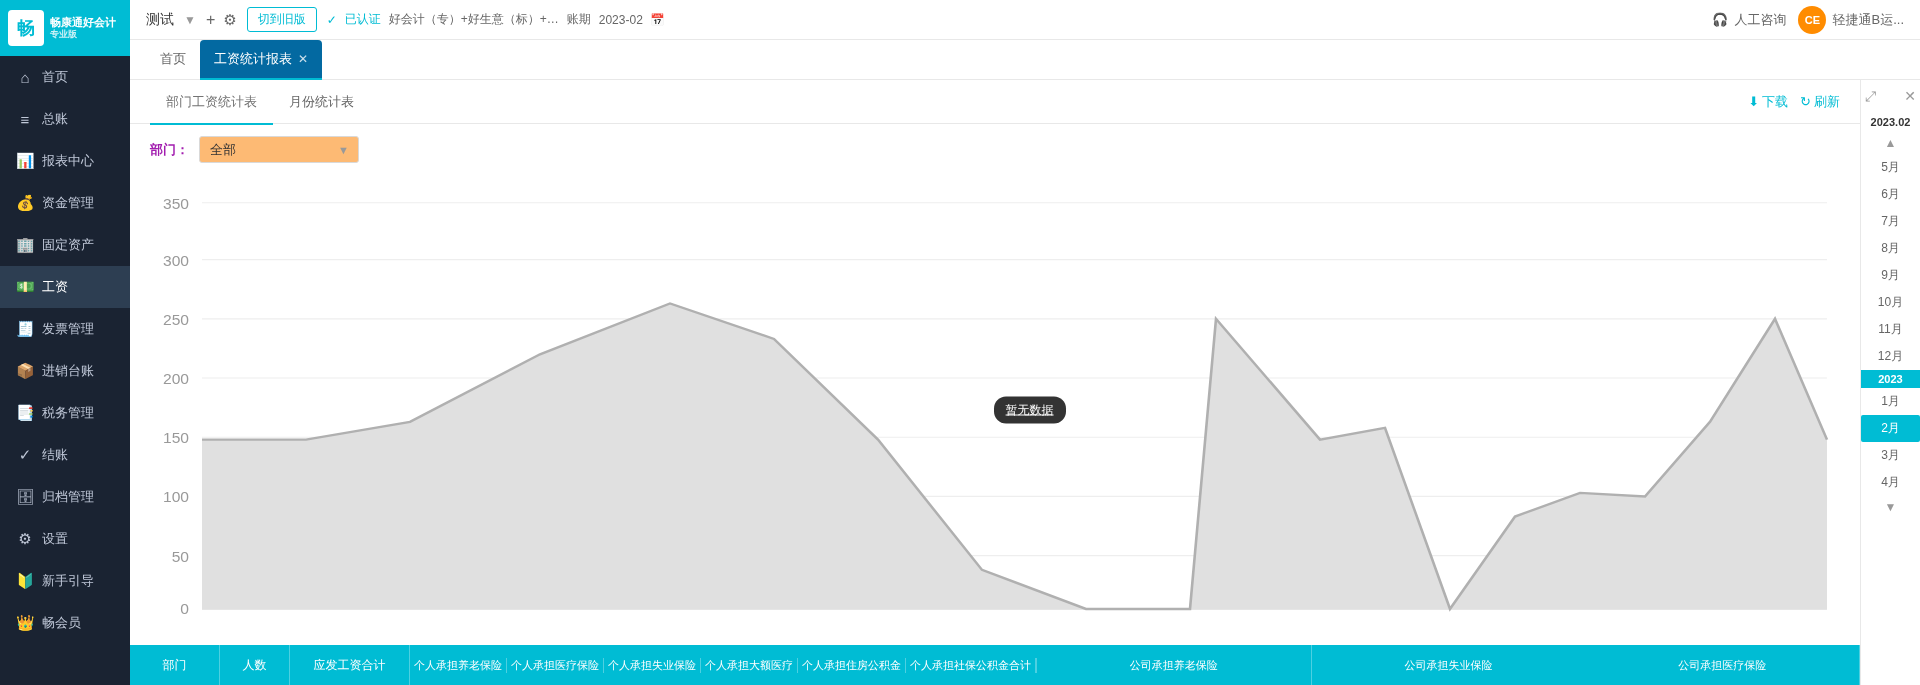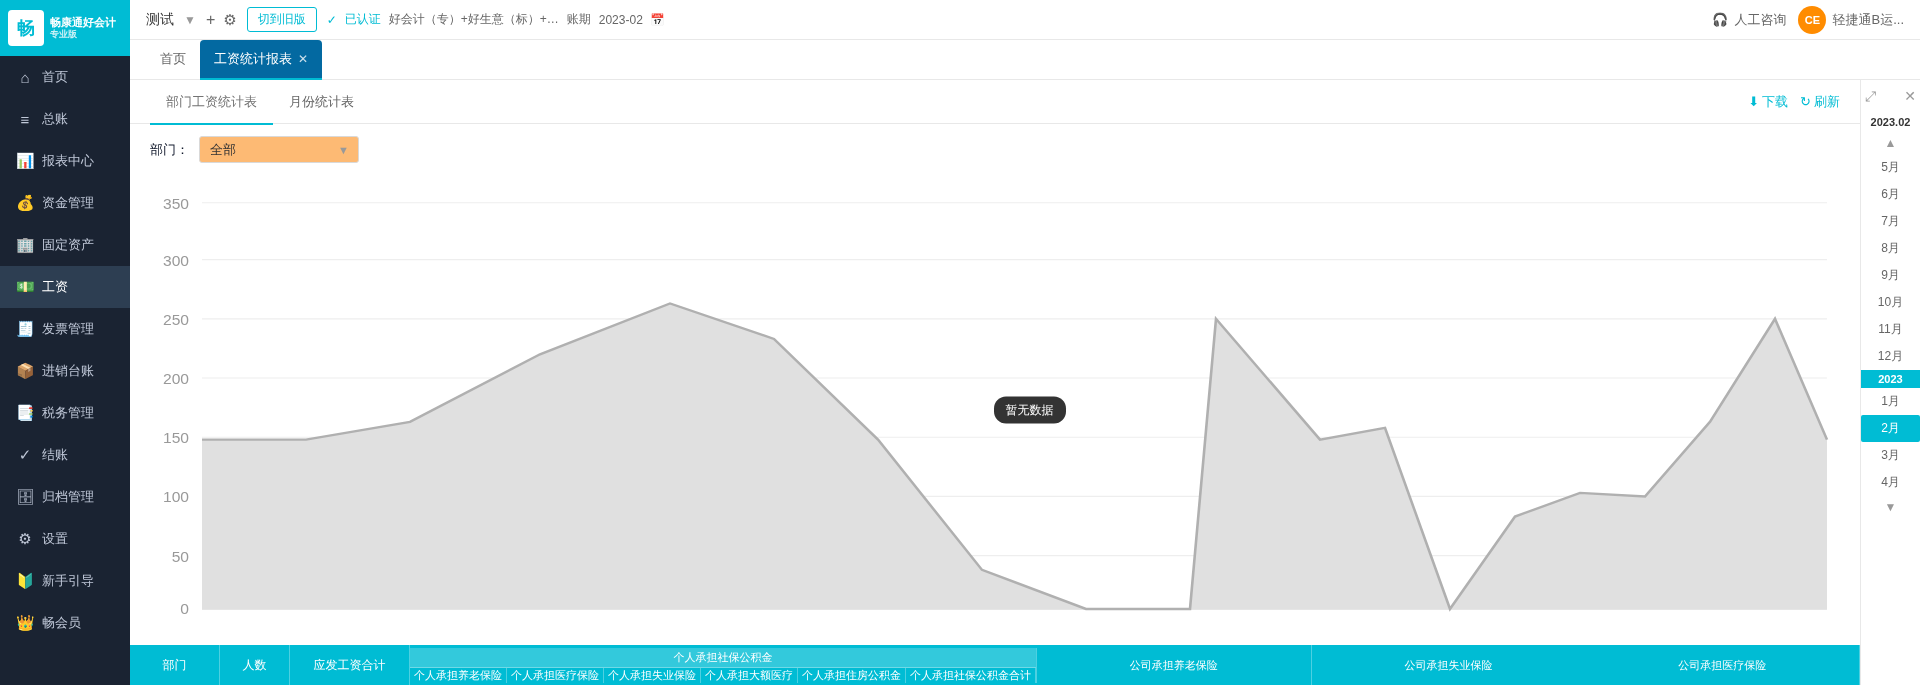--- a/index.html
+++ b/index.html
@@ -150,21 +150,21 @@
     .sub-tab-action { color: #00bcd4; cursor: pointer; font-size: 13px; display: flex; align-items: center; gap: 3px; }
 
     
     .filter-row {
       display: flex;
       align-items: center;
       padding: 12px 20px;
       gap: 10px;
       flex-shrink: 0;
     }
-    .filter-label { color: #0f172a; font-size: 13px; }
+    .filter-label { color: #a21caf; font-size: 13px; font-weight: bold; }
     .filter-select {
       border: 1px solid #d9d9d9;
       border-radius: 3px;
       padding: 5px 30px 5px 10px;
       font-size: 13px;
       color: #333;
       background: #fdba74;
       width: 160px;
       appearance: none;
       position: relative;
@@ -441,33 +441,32 @@
           <line x1="40" y1="263" x2="1290" y2="263" stroke="#eee" stroke-width="1"></line>
           <line x1="40" y1="313" x2="1290" y2="313" stroke="#eee" stroke-width="1"></line>
           <line x1="40" y1="358" x2="1290" y2="358" stroke="#ccc" stroke-width="1"></line>
 
           <polygon points="40,358 40,215 120,215 200,200 300,143 400,100 480,130 560,215 640,325 720,358 800,358 820,113 900,215 950,205 1000,358 1050,280 1100,260 1150,263 1200,200 1250,113 1290,215 1290,358" fill="#e0e0e0" stroke="none"></polygon>
 
           <polyline points="40,215 120,215 200,200 300,143 400,100 480,130 560,215 640,325 720,358 800,358 820,113 900,215 950,205 1000,358 1050,280 1100,260 1150,263 1200,200 1250,113 1290,215" fill="none" stroke="#b0b0b0" stroke-width="2"></polyline>
         </svg>
 
         
-        <div class="chart-tooltip" style="left: 52%; top: 50%; transform: translate(-50%, -50%);">
+        <div class="chart-tooltip" style="left: 52%; top: 50%; transform: translate(-50%, -50%); text-decoration: underline;">
           <span>暂无数据</span>
         </div>
       </div>
 
       <div class="table-footer">
         <div class="table-header-row">
           <div class="th fixed">部门</div>
           <div class="th fixed" style="flex:0 0 70px;">人数</div>
           <div class="th wide">应发工资合计</div>
 
           <div style="flex:1; display:flex; flex-direction:column; border-right:1px solid rgba(255,255,255,0.3);">
-            <div class="table-group-title">个人承担社保公积金</div>
             <div class="table-group-cols">
               <div class="th" style="font-size:11px;">个人承担养老保险</div>
               <div class="th" style="font-size:11px;">个人承担医疗保险</div>
               <div class="th" style="font-size:11px;">个人承担失业保险</div>
               <div class="th" style="font-size:11px;">个人承担大额医疗</div>
               <div class="th" style="font-size:11px;">个人承担住房公积金</div>
               <div class="th" style="font-size:11px;">个人承担社保公积金合计</div>
             </div>
           </div>
 

